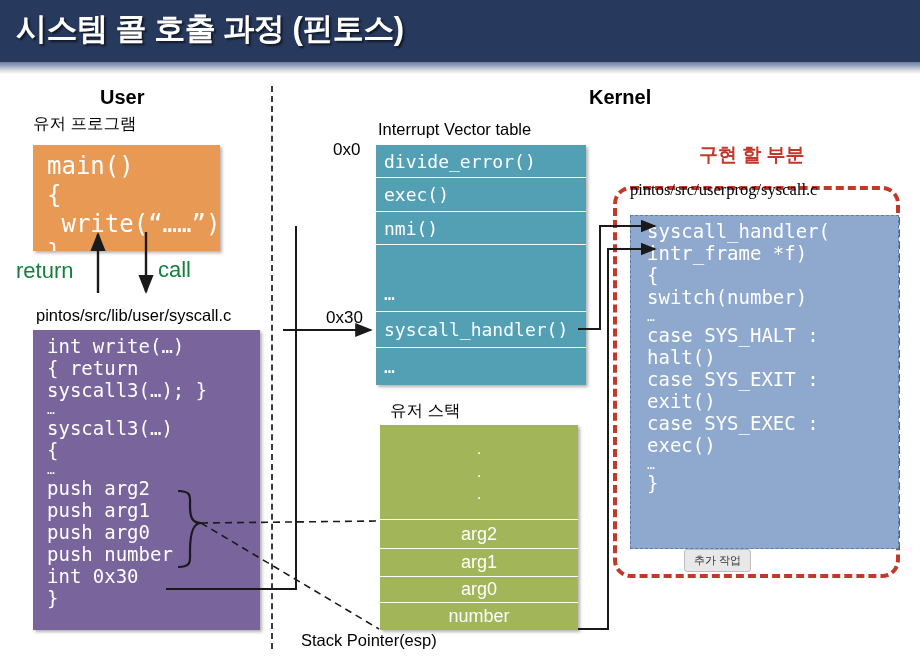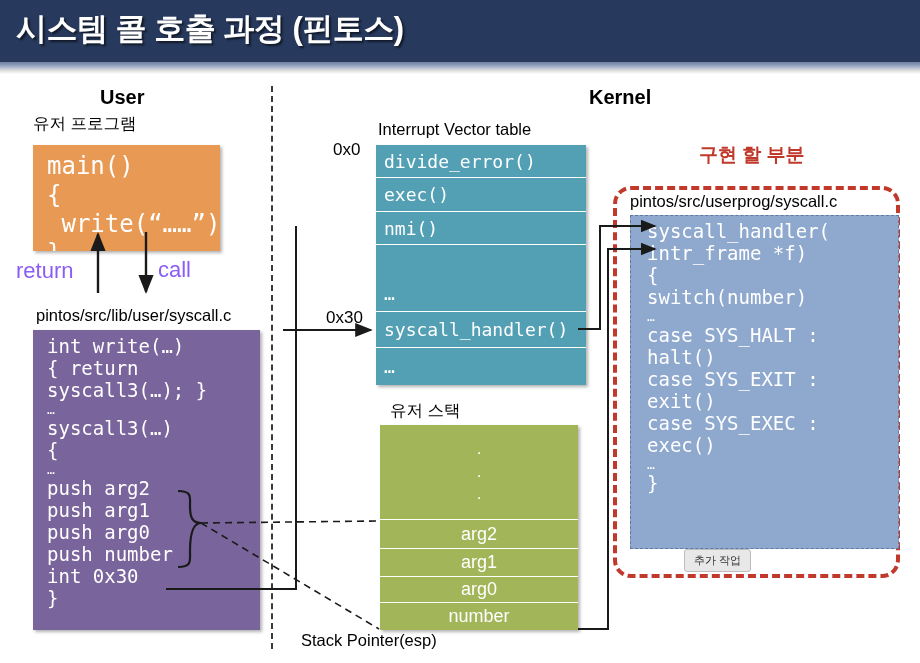--- a/index.html
+++ b/index.html
@@ -35,21 +35,21 @@
 
   
   .hdr{
     position:absolute;font-size:20px;font-weight:bold;color:#000;
     white-space:nowrap;
   }
   .caption{
     position:absolute;font-size:16.5px;color:#000;white-space:nowrap;
   }
   .redlabel{
-    position:absolute;font-size:22px;color:#8b5cf6;white-space:nowrap;
+    position:absolute;font-size:22px;color:#15803d;white-space:nowrap;
   }
   .redtitle{
     position:absolute;font-size:19px;font-weight:bold;color:#c0392b;
     white-space:nowrap;
   }
   .addr{
     position:absolute;font-size:17px;color:#000000;white-space:nowrap;
   }
 
   
@@ -227,21 +227,21 @@
     </div>
     <div class="srow" style="height:29px;">arg2</div>
     <div class="srow" style="height:28px;">arg1</div>
     <div class="srow" style="height:26px;">arg0</div>
     <div class="srow" style="height:27px;">number</div>
   </div>
   <div class="caption" style="left:301px;top:631px;">Stack Pointer(esp)</div>
 
   <div class="redtitle" style="left:699px;top:142px;">구현 할 부분</div>
   <div id="red-region"></div>
-  <div class="caption" style="left:630px;top:192px;">pintos/src/userprog/syscall.c</div>
+  <div class="caption" style="left:630px;top:180px;font-family:Liberation Serif, serif;">pintos/src/userprog/syscall.c</div>
 
   <div class="codebox" id="right-code-box">
     <span class="ln">syscall_handler(</span>
     <span class="ln">intr_frame *f)</span>
     <span class="ln">{</span>
     <span class="ln">switch(number)</span>
     <span class="ln dots">…</span>
     <span class="ln">case SYS_HALT :</span>
     <span class="ln">halt()</span>
     <span class="ln">case SYS_EXIT :</span>

